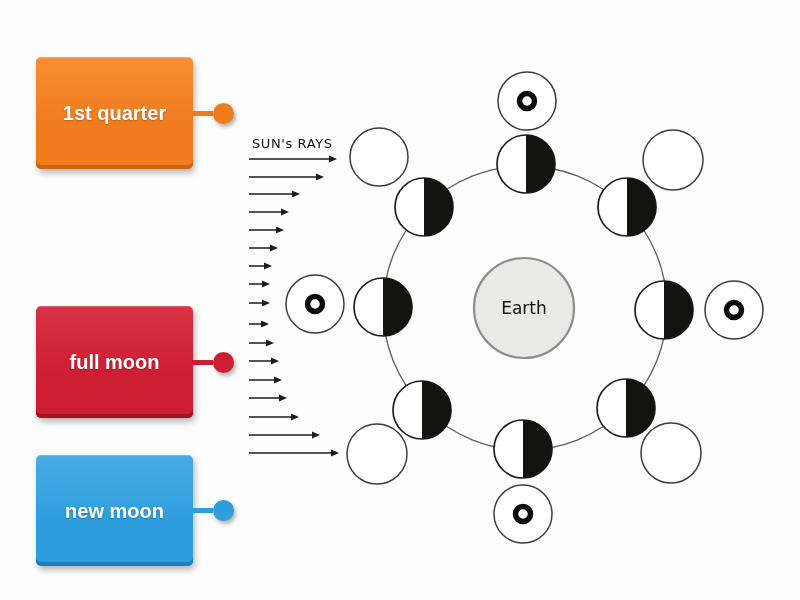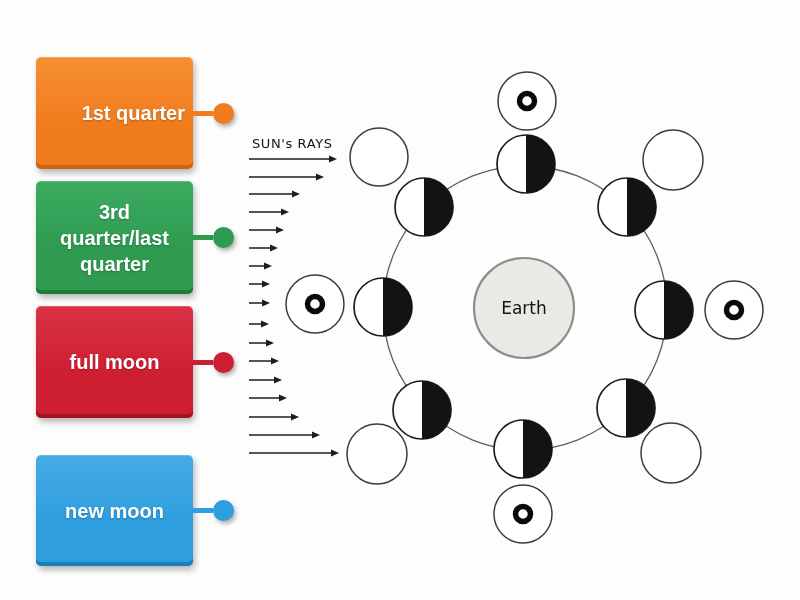--- a/index.html
+++ b/index.html
@@ -147,31 +147,26 @@
         <g>
           <circle cx="315" cy="304" r="29" fill="#ffffff" stroke="#3c3c3a" stroke-width="1.5"></circle>
           <circle cx="315" cy="304" r="7.5" fill="none" stroke="#0a0a0a" stroke-width="5.5"></circle>
         </g>
         <g>
           <circle cx="379" cy="157" r="29" fill="#ffffff" stroke="#3c3c3a" stroke-width="1.5"></circle>
         </g>
       </g>
   </svg>
 
-  <div class="card" style="left: 36px; top: 57px; width: 157px; height: 112px; background: linear-gradient(rgb(247, 142, 51) 0%, rgb(240, 124, 30) 60%); box-shadow: rgb(205, 100, 16) 0px -4px 0px inset, rgba(255, 255, 255, 0.2) 0px 1px 0px inset, rgba(0, 0, 0, 0.28) 2px 4px 6px; text-align: right;">
+  <div class="card" style="left: 36px; top: 57px; width: 157px; height: 112px; background: linear-gradient(rgb(247, 142, 51) 0%, rgb(240, 124, 30) 60%); box-shadow: rgb(205, 100, 16) 0px -4px 0px inset, rgba(255, 255, 255, 0.2) 0px 1px 0px inset, rgba(0, 0, 0, 0.28) 2px 4px 6px;">
     <span class="card-text">1st quarter</span>
     <span class="stub" style="background: rgb(240, 124, 30);"></span>
     <span class="dot" style="background: rgb(240, 124, 30);"></span>
   </div>
 
-  <div class="card" style="left: 36px; top: 181px; width: 157px; height: 113px; background: linear-gradient(rgb(60, 171, 96) 0%, rgb(46, 155, 81) 60%); box-shadow: rgb(30, 124, 59) 0px -4px 0px inset, rgba(255, 255, 255, 0.2) 0px 1px 0px inset, rgba(0, 0, 0, 0.28) 2px 4px 6px;">
-    <span class="card-text">3rd quarter/last quarter</span>
-    <span class="stub" style="background: rgb(46, 155, 81);"></span>
-    <span class="dot" style="background: rgb(46, 155, 81);"></span>
-  </div>
 
   <div class="card" style="left: 36px; top: 306px; width: 157px; height: 112px; background: linear-gradient(rgb(218, 50, 69) 0%, rgb(206, 30, 50) 60%); box-shadow: rgb(164, 19, 34) 0px -4px 0px inset, rgba(255, 255, 255, 0.2) 0px 1px 0px inset, rgba(0, 0, 0, 0.28) 2px 4px 6px; justify-content: center;">
     <span class="card-text">full moon</span>
     <span class="stub" style="background: rgb(206, 30, 50);"></span>
     <span class="dot" style="background: rgb(206, 30, 50);"></span>
   </div>
 
   <div class="card" style="left: 36px; top: 431px; width: 157px; height: 111px; background: linear-gradient(rgb(71, 171, 229) 0%, rgb(46, 158, 222) 60%); box-shadow: rgb(27, 127, 186) 0px -4px 0px inset, rgba(255, 255, 255, 0.2) 0px 1px 0px inset, rgba(0, 0, 0, 0.28) 2px 4px 6px; margin-top: 24px;">
     <span class="card-text">new moon</span>
     <span class="stub" style="background: rgb(46, 158, 222);"></span>

